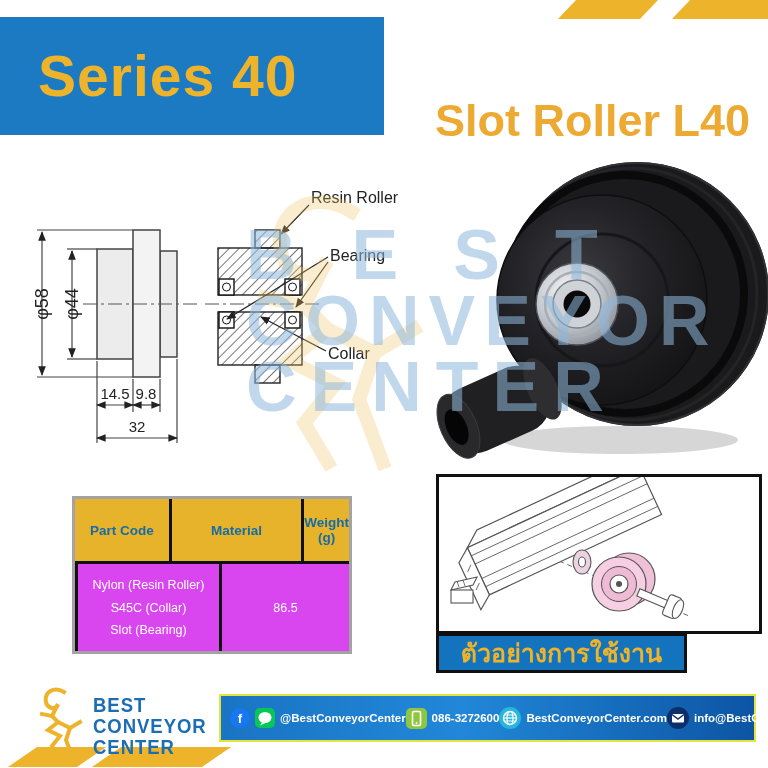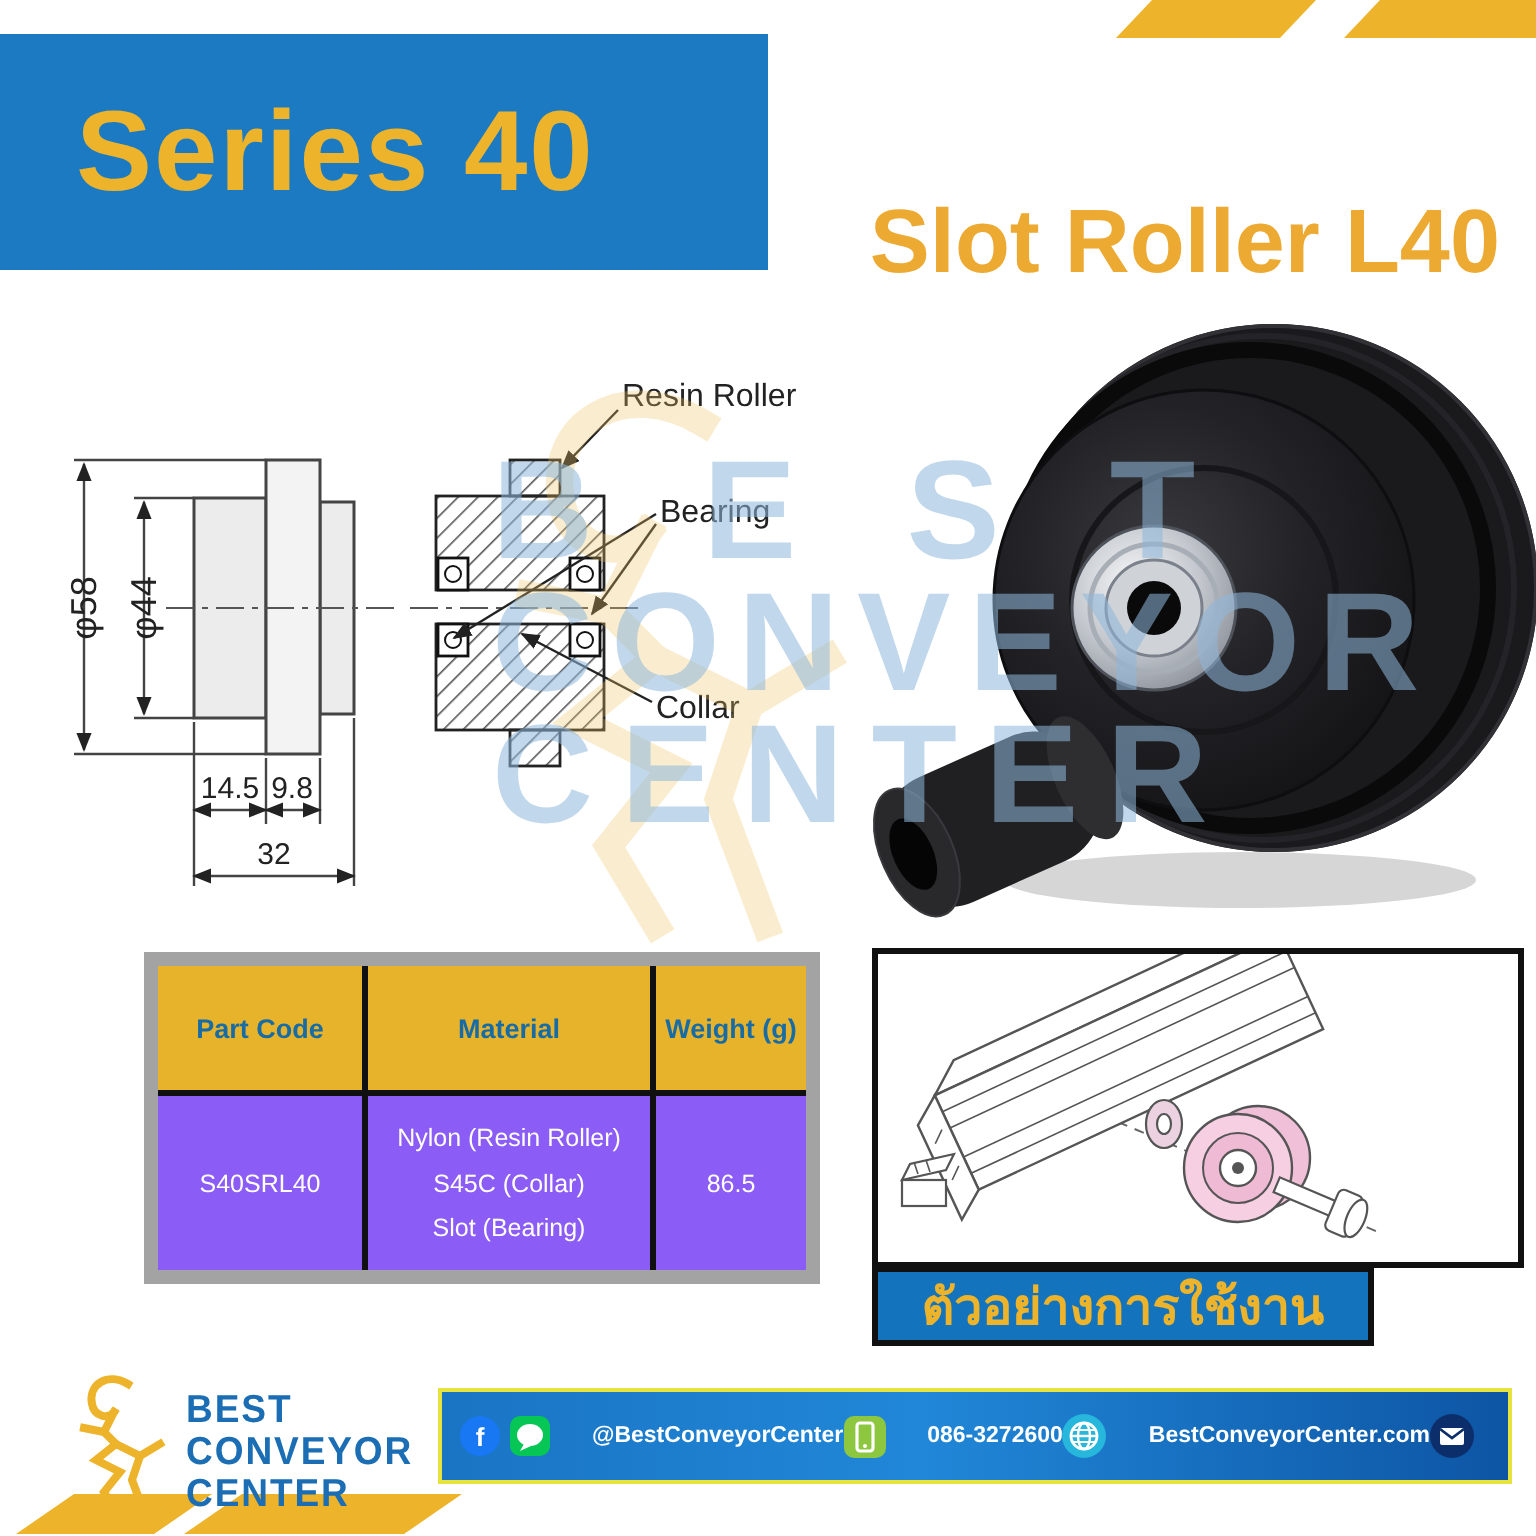--- a/index.html
+++ b/index.html
@@ -26,46 +26,46 @@
   .photo    { position:absolute; left:425px; top:148px; z-index:3; }
   .wm-goat  { position:absolute; left:170px; top:188px; z-index:5; opacity:.30; pointer-events:none; }
   .wm-text  { position:absolute; left:246px; top:222px; z-index:6; color:#8fb8dc; opacity:.55;
               font-weight:bold; line-height:66px; pointer-events:none; white-space:nowrap; }
   .wm-text span { display:block; font-size:70px; }
   .wm-text .l1 { letter-spacing:55px; }
   .wm-text .l2 { letter-spacing:9px; }
   .wm-text .l3 { letter-spacing:14px; }
 
   
-  .spec { position:absolute; left:72px; top:476px; width:338px; border:7px solid #a3a3a3; z-index:7; }
+  .spec { position:absolute; left:72px; top:496px; width:280px; border:3px solid #a3a3a3; z-index:7; }
   .trow { display:flex; }
   .trow.head { border-bottom:3px solid #101010; }
   .cell { display:flex; align-items:center; justify-content:center; text-align:center; }
   .c1 { width:102px; } .c2 { width:147px; border-left:3px solid #101010; border-right:3px solid #101010; } .c3 { flex:1; }
   .head .cell { background:#e7b32b; color:#186ca6; font-weight:bold; font-size:13.5px; height:62px; }
-  .data .cell { background:#8b5cf6; color:#fff; font-size:12.5px; height:87px; }
+  .data .cell { background:#d946ef; color:#fff; font-size:12.5px; height:87px; }
   .data .c2 { flex-direction:column; justify-content:space-evenly; padding:6px 0; }
 
   
   .usage-box { position:absolute; left:436px; top:474px; width:326px; height:160px; background:#fff;
                border:3px solid #101010; z-index:7; }
   .usage-cap { position:absolute; left:436px; top:633px; width:251px; height:40px; background:#1373bd;
                border:3px solid #101010; display:flex; align-items:center; justify-content:center;
                color:#edb32b; font-weight:bold; font-size:25px; z-index:7; }
 
   
   .logo-goat { position:absolute; left:24px; top:686px; z-index:7; }
   .logo-text { position:absolute; left:93px; top:695px; color:#1b6db4; font-weight:bold; font-size:19.5px;
                line-height:21px; letter-spacing:1px; transform:scaleX(.95); transform-origin:left top; z-index:7; }
   .logo-text span { display:block; }
   .cbar { position:absolute; left:219px; top:694px; width:537px; height:48px; border:2px solid #e6e23e;
           background:linear-gradient(90deg,#1a74c4,#2187d8 45%,#0d55a4); display:flex; align-items:center;
           justify-content:space-between; padding:0 9px; z-index:7; }
   .citem { display:flex; align-items:center; gap:5px; }
-  .clabel { color:#fff; font-weight:bold; font-size:11.5px; white-space:nowrap;margin-left:16px; }
+  .clabel { color:#fff; font-weight:bold; font-size:11.5px; white-space:nowrap; }
 </style>
 </head>
 <body>
 
 <div id="canvas">
 
   <div class="hdr-box">
     <span class="series">Series 40</span>
   </div>
   <div class="product-title">Slot Roller L40</div>
@@ -192,21 +192,20 @@
     <span class="l3">CENTER</span>
   </div>
 
   <div class="spec">
     <div class="trow head">
       <div class="cell c1">Part Code</div>
       <div class="cell c2">Material</div>
       <div class="cell c3">Weight (g)</div>
     </div>
     <div class="trow data">
-      <div class="cell c1">S40SRL40</div>
       <div class="cell c2">
         <div>Nylon (Resin Roller)</div>
         <div>S45C (Collar)</div>
         <div>Slot (Bearing)</div>
       </div>
       <div class="cell c3">86.5</div>
     </div>
   </div>
 
   <div class="usage-box">

